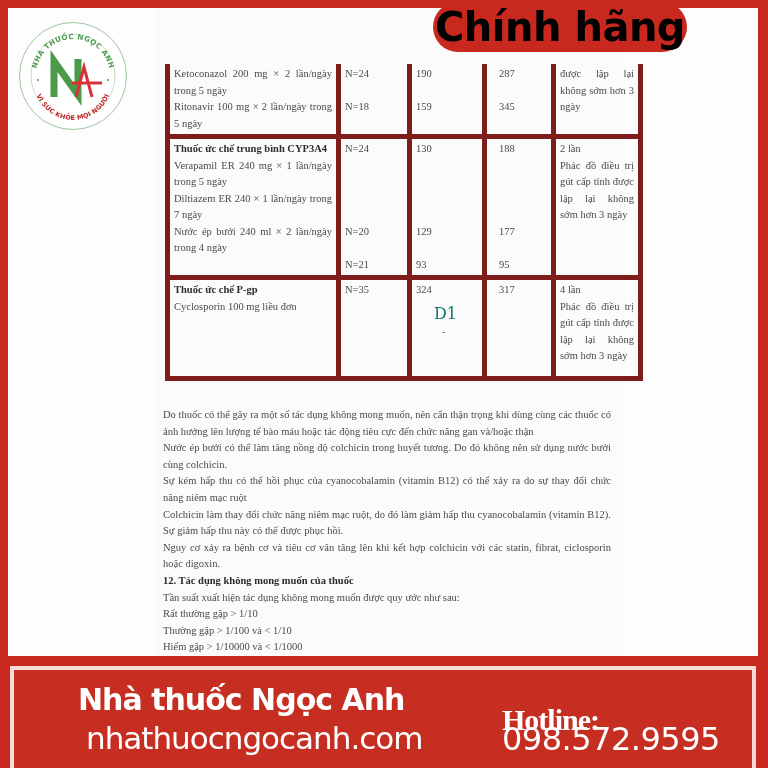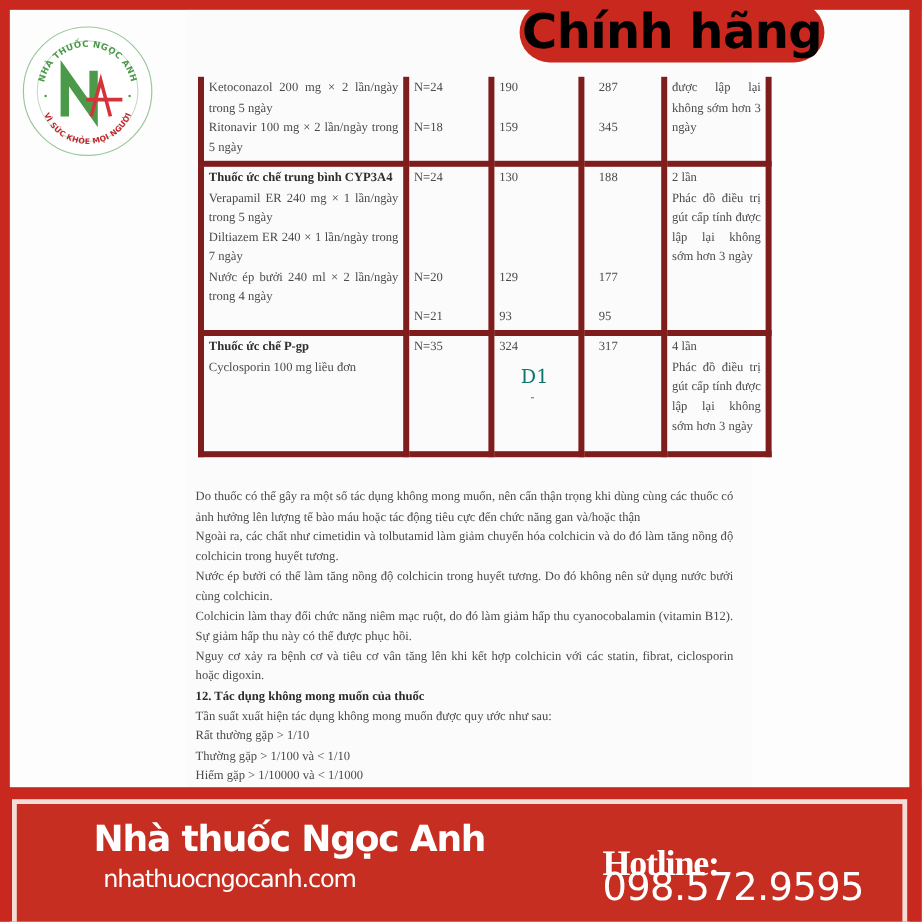--- a/index.html
+++ b/index.html
@@ -32,21 +32,21 @@
   
   .body-text { position: absolute; left: 163px; top: 371px; width: 448px; font-size: 10.5px; color: #4a4a4a; line-height: 16.6px; text-align: justify; margin-top: 36px; }
   .body-text p { margin: 0; }
   .body-text .h { font-weight: bold; color: #2b2b2b; }
 
   
   .footer-line { position: absolute; left: 0; top: 656px; width: 768px; height: 10px; background: #c8281e; }
   .footer-inner-border { position: absolute; left: 10px; top: 666px; width: 746px; height: 102px; background: #f6dcd9; }
   .footer { position: absolute; left: 14px; top: 670px; width: 738px; height: 98px; background: #c62e22; }
   .f-name { position: absolute; left: 64px; top: 12px; color: #fff; font-family: "DejaVu Sans", sans-serif; font-weight: bold; font-size: 30px; letter-spacing: -1px; white-space: nowrap; }
-  .f-site { position: absolute; left: 72px; top: 50px; color: #fff; font-family: "DejaVu Sans", sans-serif; font-size: 20px; letter-spacing: -1px; white-space: nowrap; }
+  .f-site { position: absolute; left: 72px; top: 50px; color: #fff; font-family: "DejaVu Sans", sans-serif; font-size: 31px; letter-spacing: -1px; white-space: nowrap; }
   .f-hot { position: absolute; left: 488px; top: 12px; color: #fff; font-family: Liberation Serif, serif; font-weight: bold; font-size: 30px; letter-spacing: -1px; white-space: nowrap; margin-top: 21px; }
   .f-phone { position: absolute; left: 488px; top: 50px; color: #fff; font-family: "DejaVu Sans", sans-serif; font-size: 32px; letter-spacing: -0.5px; white-space: nowrap; text-align: center; }
 </style>
 </head>
 <body>
 
 <div class="paper">
   <div class="doc-shadow"></div>
 
   <table class="tbl">
@@ -127,22 +127,22 @@
       <td class="c4">
         <span class="entry">4 lần</span>
         <span>Phác đồ điều trị gút cấp tính được lập lại không sớm hơn 3 ngày</span>
       </td>
     </tr>
   </tbody>
     </table>
 
   <div class="body-text" style="left:155px; top:363px;">
     <p>Do thuốc có thể gây ra một số tác dụng không mong muốn, nên cẩn thận trọng khi dùng cùng các thuốc có ảnh hưởng lên lượng tế bào máu hoặc tác động tiêu cực đến chức năng gan và/hoặc thận</p>
-    <p>Ngoài ra, các chất như cimetidin và tolbutamid làm giảm chuyển hóa colchicin và do đó làm tăng nồng độ colchicin trong huyết tương.</p>
     <p>Nước ép bưởi có thể làm tăng nồng độ colchicin trong huyết tương. Do đó không nên sử dụng nước bưởi cùng colchicin.</p>
+    <p>Sự kém hấp thu có thể hồi phục của cyanocobalamin (vitamin B12) có thể xảy ra do sự thay đổi chức năng niêm mạc ruột</p>
     <p>Colchicin làm thay đổi chức năng niêm mạc ruột, do đó làm giảm hấp thu cyanocobalamin (vitamin B12). Sự giảm hấp thu này có thể được phục hồi.</p>
     <p>Nguy cơ xảy ra bệnh cơ và tiêu cơ vân tăng lên khi kết hợp colchicin với các statin, fibrat, ciclosporin hoặc digoxin.</p>
     <p class="h">12. Tác dụng không mong muốn của thuốc</p>
     <p>Tần suất xuất hiện tác dụng không mong muốn được quy ước như sau:</p>
     <p>Rất thường gặp &gt; 1/10</p>
     <p>Thường gặp &gt; 1/100 và &lt; 1/10</p>
     <p>Hiếm gặp &gt; 1/10000 và &lt; 1/1000</p>
   </div>
 
   <div class="logo">

